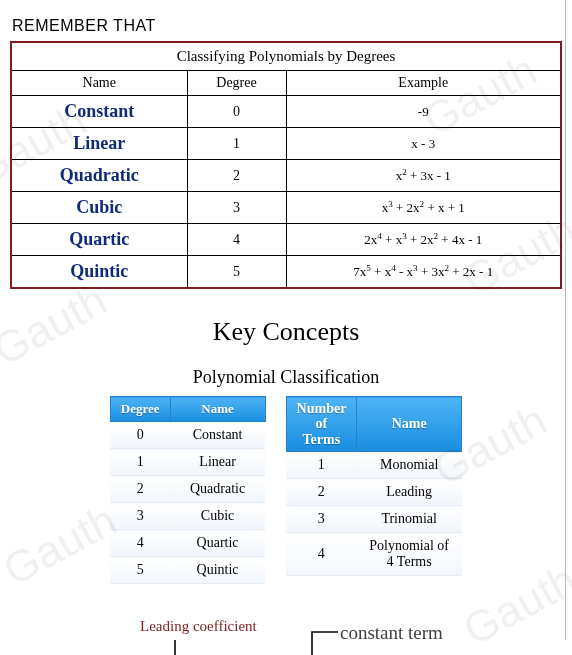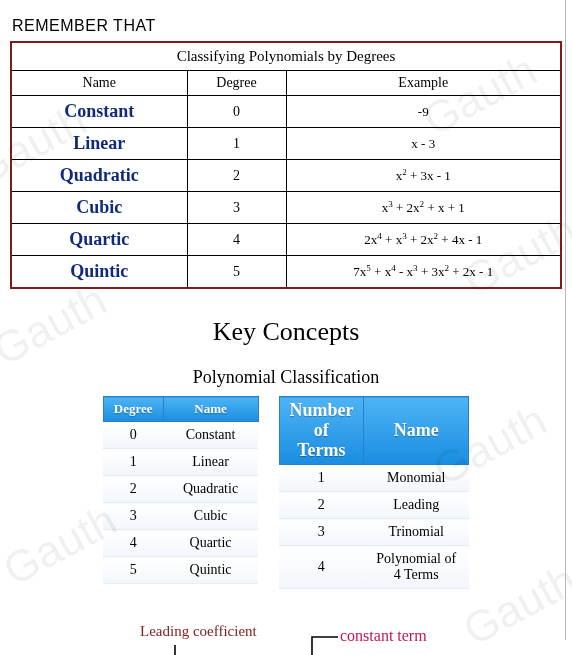--- a/index.html
+++ b/index.html
@@ -109,41 +109,41 @@
     font-size: 13px;
   }
   .mini td {
     padding: 5px 10px;
     text-align: center;
     background: linear-gradient(#ffffff, #f2f6fb);
     border-bottom: 1px solid #e4ecf6;
   }
   .mini .numcol { width: 55px; }
   .mini .namecol { width: 95px; }
-  .mini2 th { font-size: 18px; line-height: 1.1; }
+  .mini2 th { font-size: 14px; line-height: 1.1; }
   .mini2 .numcol { width: 70px; }
   .mini2 .namecol { width: 105px; }
 
   .anno-wrap {
     margin-top: 34px;
     position: relative;
     height: 140px;
     font-family: "Comic Sans MS", cursive;
   }
   .lead-lbl {
     position: absolute;
     left: 130px; top: 0;
     color: #7f1d1d;
     font-size: 15px;
   }
   .const-lbl {
     position: absolute;
     left: 330px; top: 4px;
-    color: #be185d;
-    font-size: 16px;
+    color: #404040;
+    font-size: 19px;
   }
   .eqn {
     position: absolute;
     left: 158px; top: 55px;
     font-family: Arial, sans-serif;
     font-size: 26px;
     letter-spacing: 1px;
   }
   .eqn .a { color: #e08a1e; font-weight: bold; }
   .eqn .b { color: #2e8b3d; font-weight: bold; }

